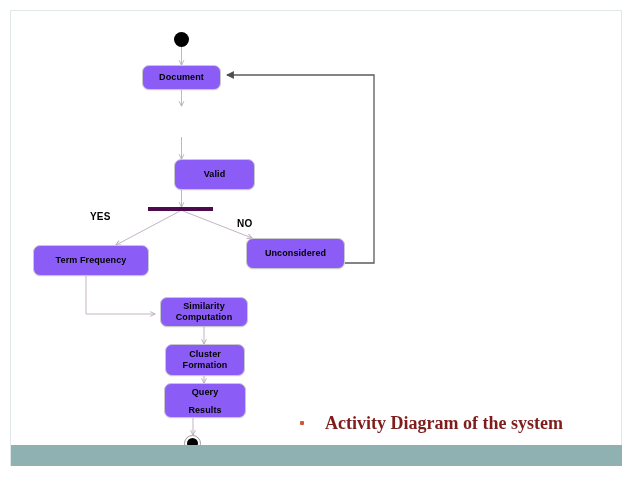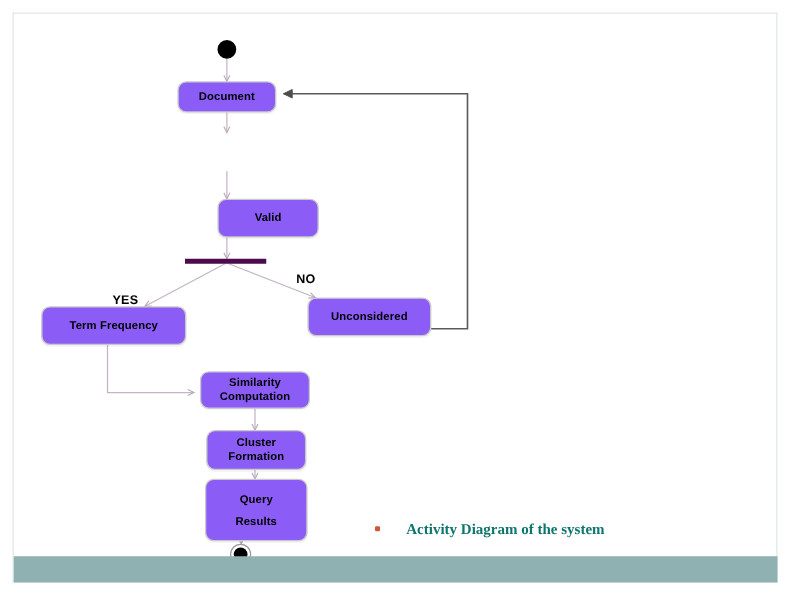--- a/index.html
+++ b/index.html
@@ -118,22 +118,22 @@
     width: 4px;
     height: 4px;
     background: #d0563a;
     border-radius: 1px;
     margin-right: 21px;
     flex: 0 0 auto;
   }
   #caption-text {
     font-family: "Liberation Serif", serif;
     font-weight: bold;
-    font-size: 12px;
-    color: #0f766e;
+    font-size: 18px;
+    color: #7f1d1d;
     white-space: nowrap;
   }
 </style>
 </head>
 <body>
 
 <div id="slide">
 
   <div id="slide-frame"></div>
 
@@ -199,26 +199,26 @@
 
   <div class="node-box" style="left:246px; top:238px; width:99px; height:31px;">
     <span>Unconsidered</span>
   </div>
 
   <div class="node-box two-line" style="left:165px; top:344px; width:80px; height:32px;">
     <span>Cluster</span>
     <span>Formation</span>
   </div>
 
-  <div class="node-box two-line loose-line" style="left:164px; top:383px; width:82px; height:50px;">
+  <div class="node-box two-line loose-line" style="left:164px; top:383px; width:82px; height:35px;">
     <span>Query</span>
     <span>Results</span>
   </div>
 
-  <div class="branch-label" style="left:90px; top:211px;margin-top:24px;">YES</div>
+  <div class="branch-label" style="left:90px; top:211px;">YES</div>
   <div class="branch-label" style="left:237px; top:218px;">NO</div>
 
   <div id="footer-band"></div>
 
   <div id="caption">
     <span id="caption-bullet"></span>
     <span id="caption-text">Activity Diagram of the system</span>
   </div>
 
 </div>

